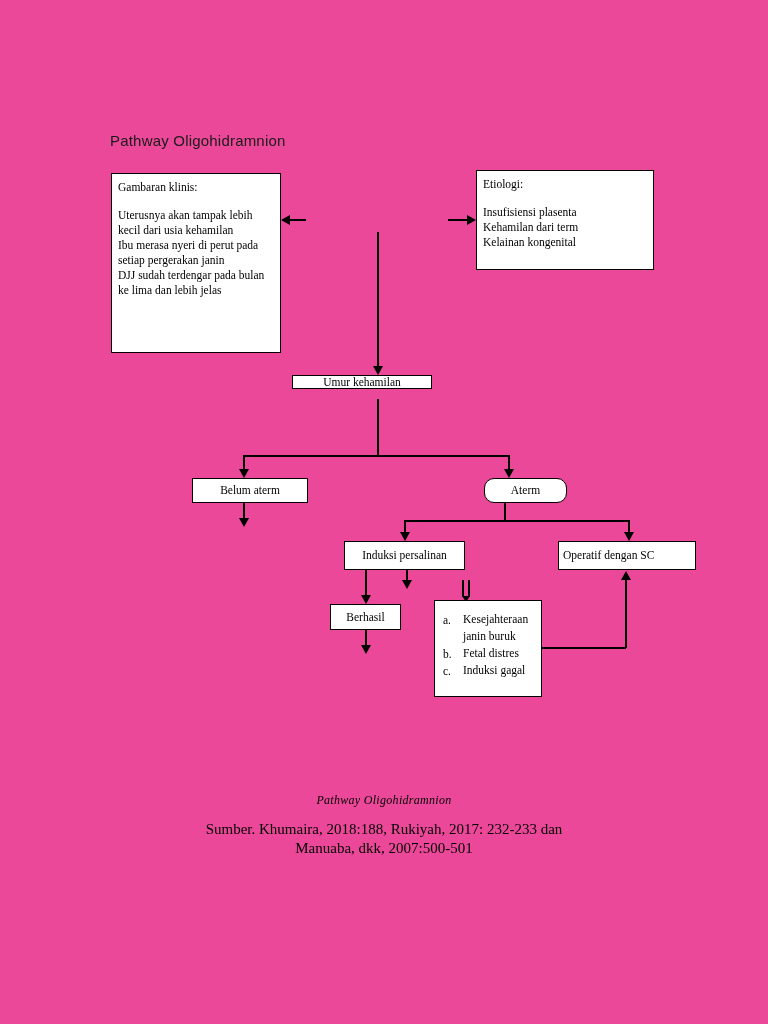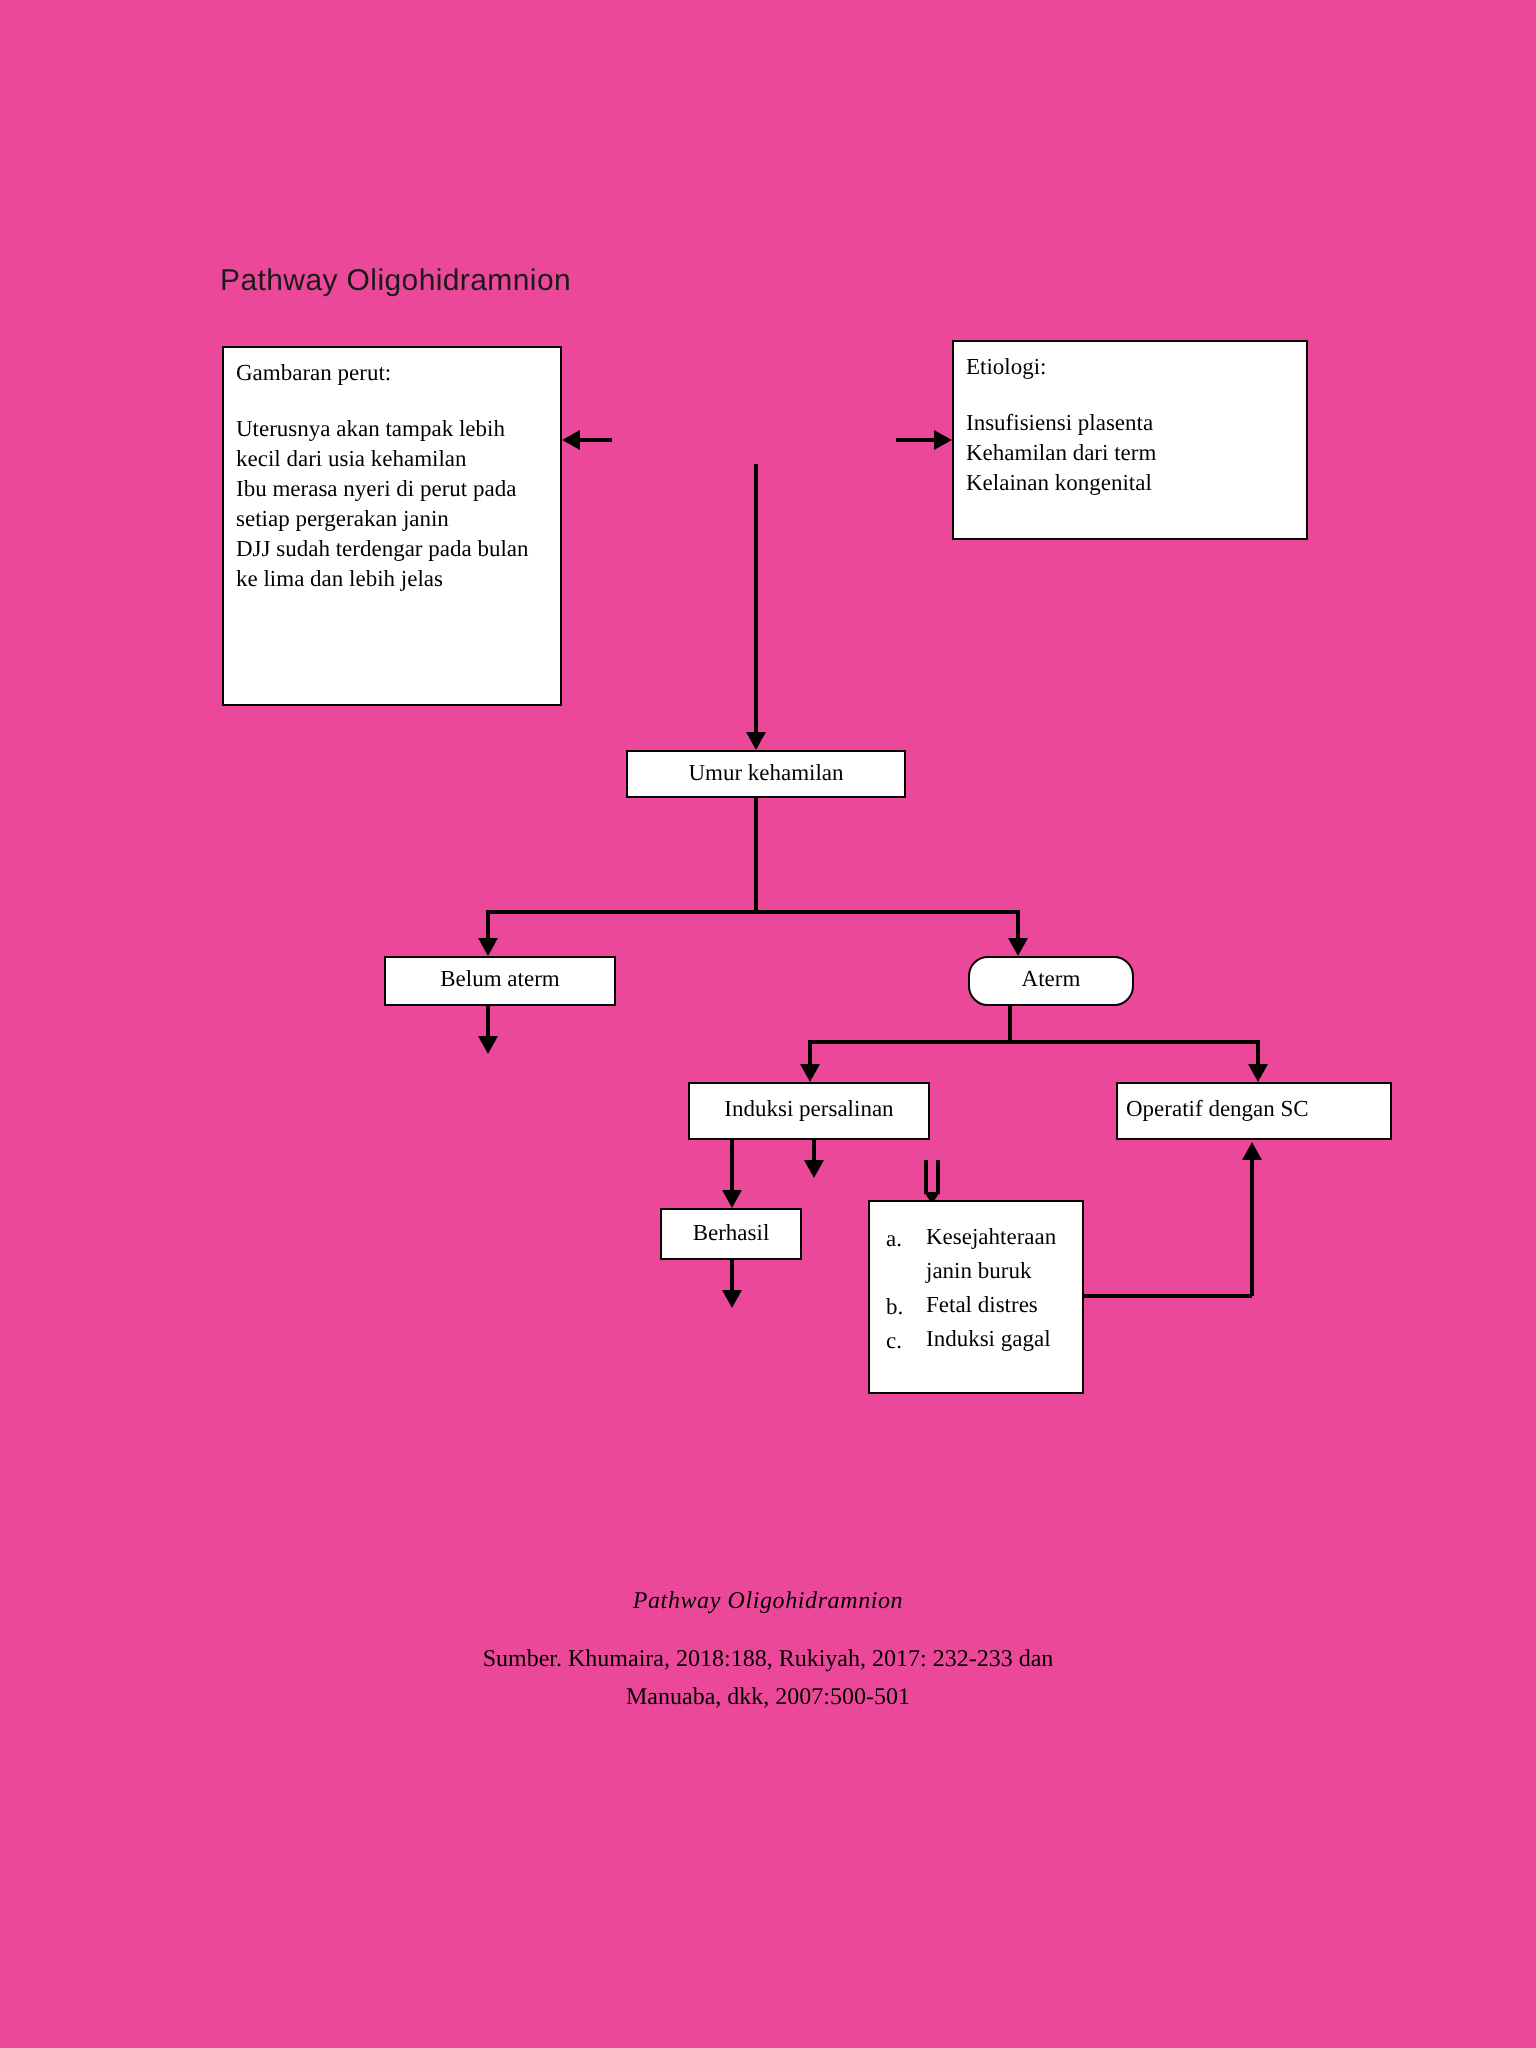--- a/index.html
+++ b/index.html
@@ -122,33 +122,33 @@
   .caption-title {
     width: 768px;
     text-align: center;
     font-style: italic;
     font-size: 12px;
     letter-spacing: 0.3px;
   }
   .caption-src {
     width: 768px;
     text-align: center;
-    font-size: 12px;
+    font-size: 15px;
     line-height: 19px;
   }
 </style>
 </head>
 <body>
 
 <div id="page">
 
   <div class="abs page-title">Pathway Oligohidramnion</div>
 
   <div class="abs box padded" style="left:111px; top:173px; width:170px; height:180px;">
-    <span class="box-line">Gambaran perut:</span>
+    <span class="box-line">Gambaran klinis:</span>
     <span class="box-line" style="height:13px;"></span>
     <span class="box-line">Uterusnya akan tampak lebih</span>
     <span class="box-line">kecil dari usia kehamilan</span>
     <span class="box-line">Ibu merasa nyeri di perut pada</span>
     <span class="box-line">setiap pergerakan janin</span>
     <span class="box-line">DJJ sudah terdengar pada bulan</span>
     <span class="box-line">ke lima dan lebih jelas</span>
   </div>
 
   <div class="abs box padded" style="left:476px; top:170px; width:178px; height:100px;">
@@ -162,21 +162,21 @@
 
   <div class="abs hline" style="left:290px; top:219px; width:16px;"></div>
   <div class="abs arrow-left" style="left:281px; top:215px;"></div>
 
   <div class="abs hline" style="left:448px; top:219px; width:19px;"></div>
   <div class="abs arrow-right" style="left:467px; top:215px;"></div>
 
   <div class="abs vline" style="left:377px; top:232px; height:134px;"></div>
   <div class="abs arrow-down" style="left:373px; top:366px;"></div>
 
-  <div class="abs box centered" style="left:313px; top:375px; width:140px; height:24px;">
+  <div class="abs box centered" style="left:292px; top:375px; width:140px; height:14px;">
     <span>Umur kehamilan</span>
   </div>
 
   <div class="abs vline" style="left:377px; top:399px; height:57px;"></div>
   <div class="abs hline" style="left:243px; top:455px; width:266px;"></div>
   <div class="abs vline" style="left:243px; top:455px; height:16px;"></div>
   <div class="abs arrow-down" style="left:239px; top:469px;"></div>
   <div class="abs vline" style="left:508px; top:455px; height:16px;"></div>
   <div class="abs arrow-down" style="left:504px; top:469px;"></div>
 

